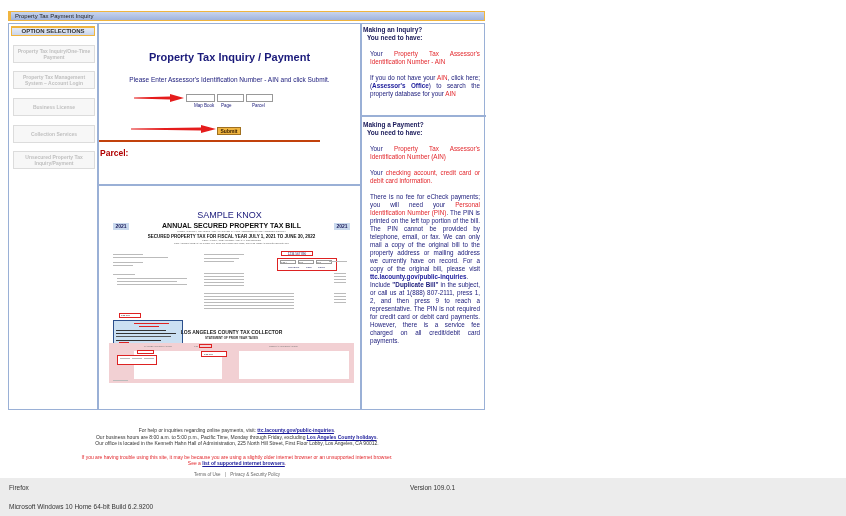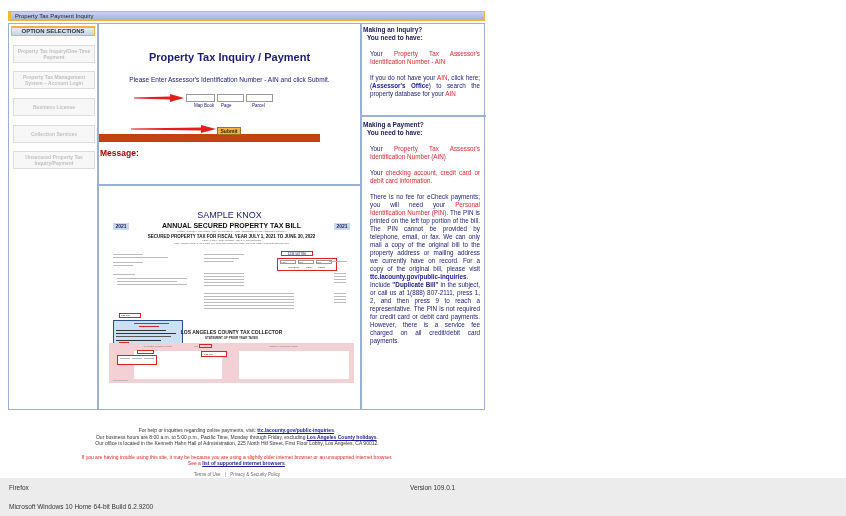--- a/index.html
+++ b/index.html
@@ -31,21 +31,21 @@
   }
   .opt-btn {
     position: absolute; left: 4px; width: 82px; height: 18px;
     border: 1px solid #dcdcdc; background: #f7f7f7;
     font-size: 5px; font-weight: bold; color: #c0c0c0; text-align: center;
     display: flex; align-items: center; justify-content: center; line-height: 6px; padding: 0 3px;
   }
 
   
   .center { position: absolute; left: 90px; top: 0; width: 261px; height: 385px; }
-  .ain-panel { position: absolute; left: 0; top: 0; width: 221px; height: 118px; border-bottom: 8px solid #c2410c; }
+  .ain-panel { position: absolute; left: 0; top: 0; width: 221px; height: 118px; border-bottom: 2px solid #c2410c; }
   .ain-title { position: absolute; left: 0; top: 27px; width: 261px; text-align: center; font-size: 11px; font-weight: bold; color: #1a1a7a; }
   .ain-instr { position: absolute; left: 0; top: 52px; width: 261px; text-align: center; font-size: 6.5px; color: #1a1a7a; }
   .ain-input { position: absolute; top: 70px; height: 8px; border: 1px solid #999; background: #fff; }
   .ain-label { position: absolute; top: 79px; font-size: 4.5px; color: #1a1a7a; }
   .arrow { position: absolute; height: 8px; }
   .submit-btn {
     position: absolute; left: 118px; top: 103px; width: 24px; height: 8px;
     background: #f0b53f; border: 1px solid #a07020;
     font-size: 5px; font-weight: bold; color: #3a2000; text-align: center; line-height: 6px;
   }
@@ -120,21 +120,21 @@
       <span class="ain-label" style="left:122px;">Page</span>
       <span class="ain-label" style="left:153px;">Parcel</span>
 
       <svg class="arrow" style="left:32px; top:101px; width:85px;" viewBox="0 0 85 8">
         <polygon points="0,3.6 70,2.6 70,0 85,4 70,8 70,5.4 0,4.4" fill="#e51c1c"></polygon>
       </svg>
       <button class="submit-btn">Submit</button>
     </div>
 
     <div class="msg-panel">
-      <div class="msg-label">Message:</div>
+      <div class="msg-label">Parcel:</div>
     </div>
 
     <div class="bill-panel">
       <div class="bill-title">SAMPLE KNOX</div>
       <div class="bill">
         <div class="yr" style="left:4px;">2021</div>
         <div class="yr" style="right:4px;">2021</div>
         <div class="h1">ANNUAL SECURED PROPERTY TAX BILL</div>
         <div class="h2">CITIES, COUNTY, SCHOOLS AND ALL OTHER TAXING AGENCIES IN LOS ANGELES COUNTY</div>
         <div class="h3">SECURED PROPERTY TAX FOR FISCAL YEAR JULY 1, 2021 TO JUNE 30, 2022</div>

